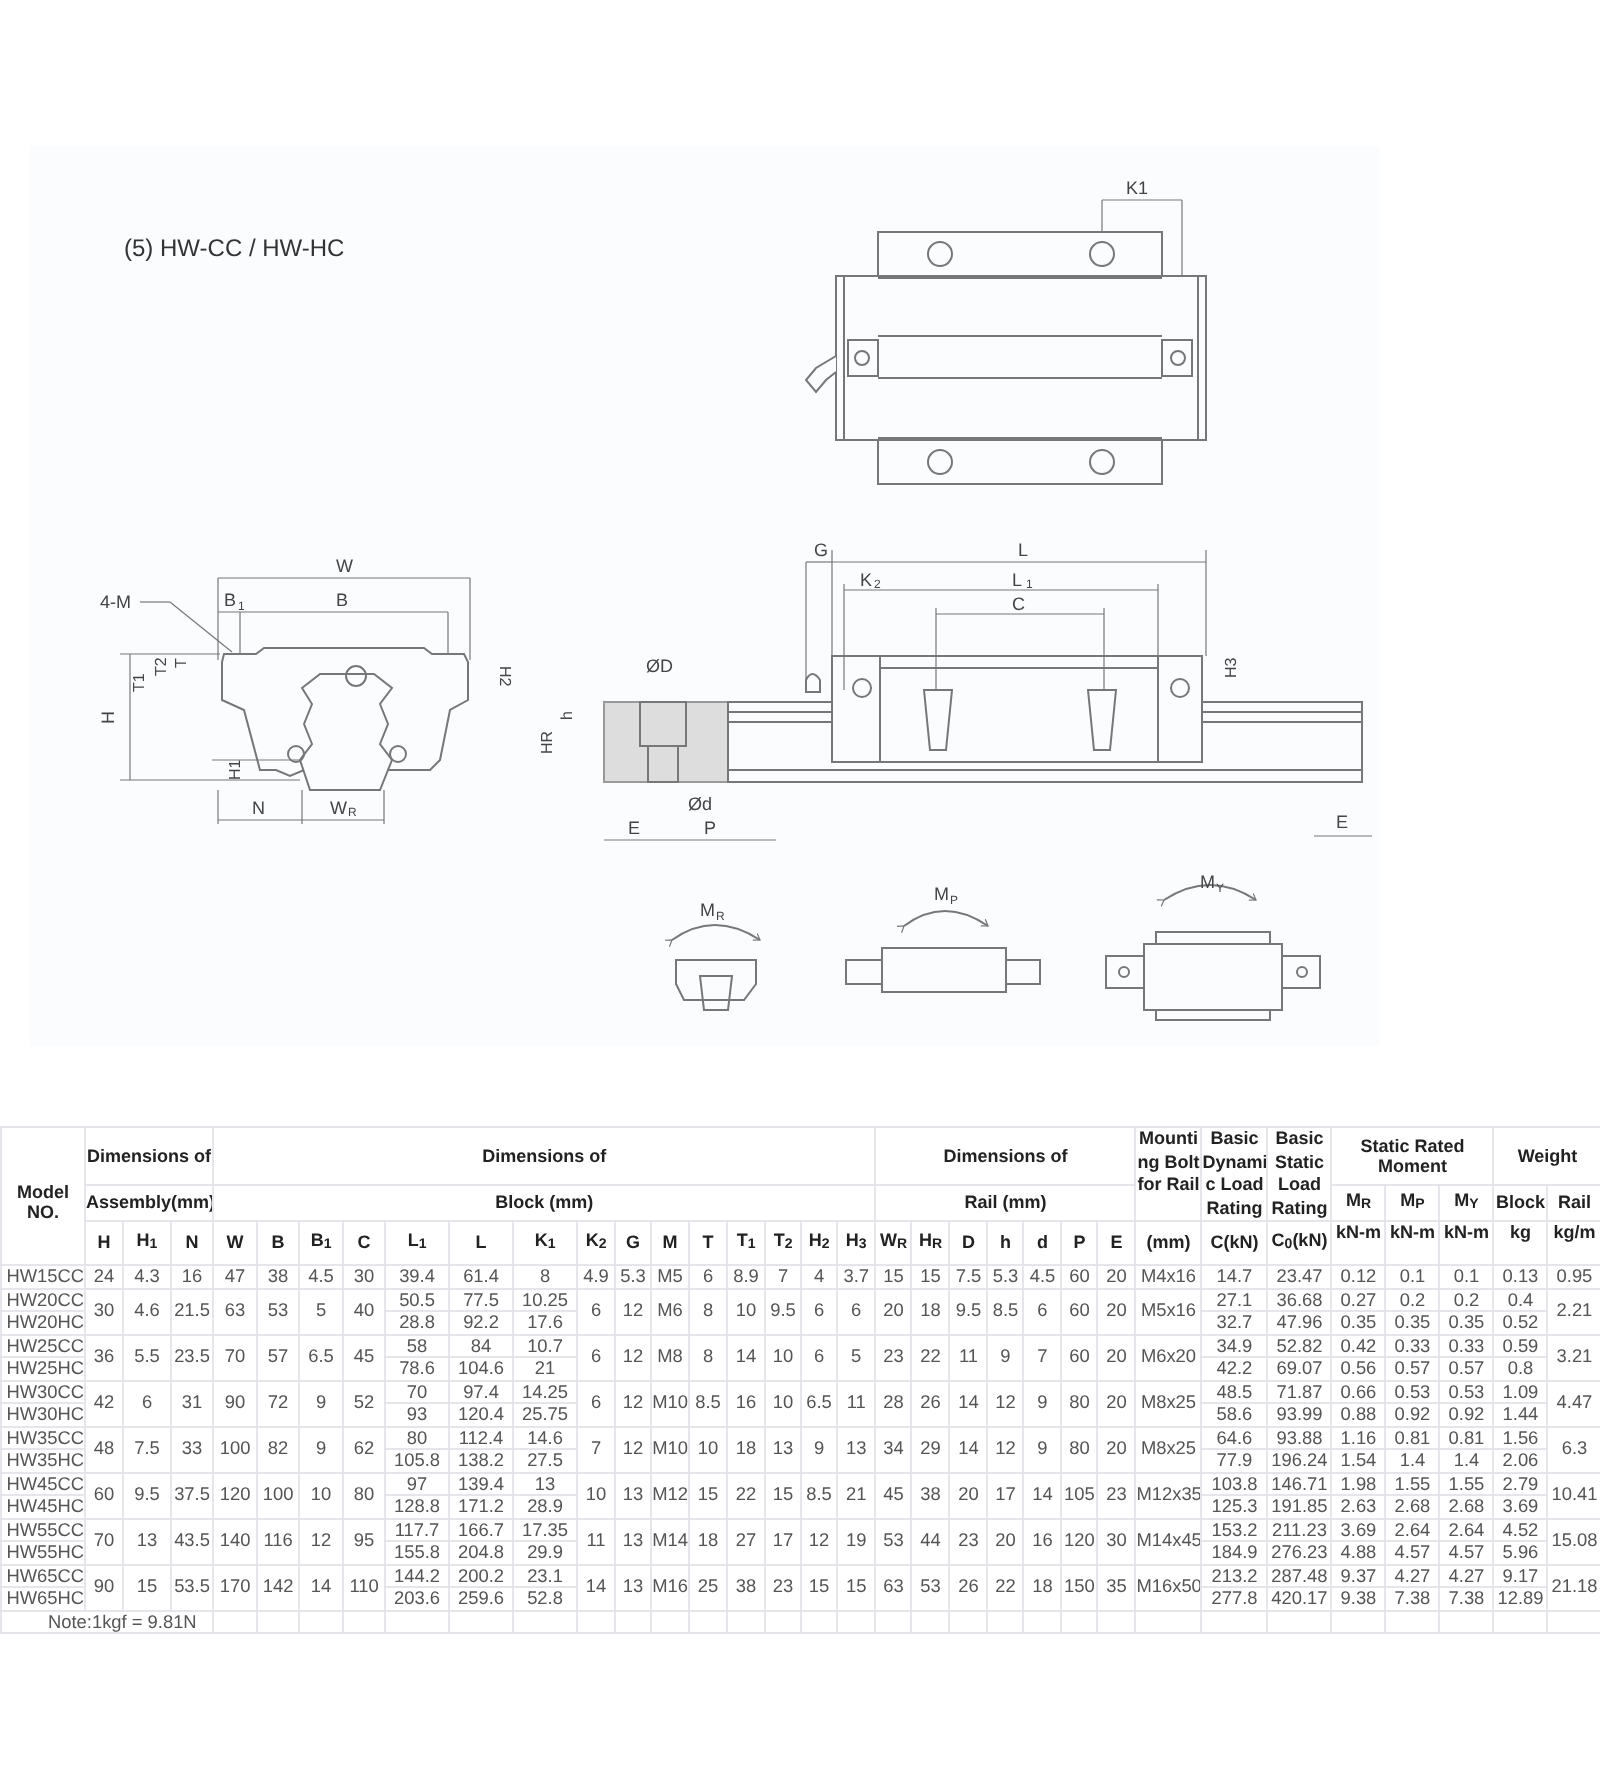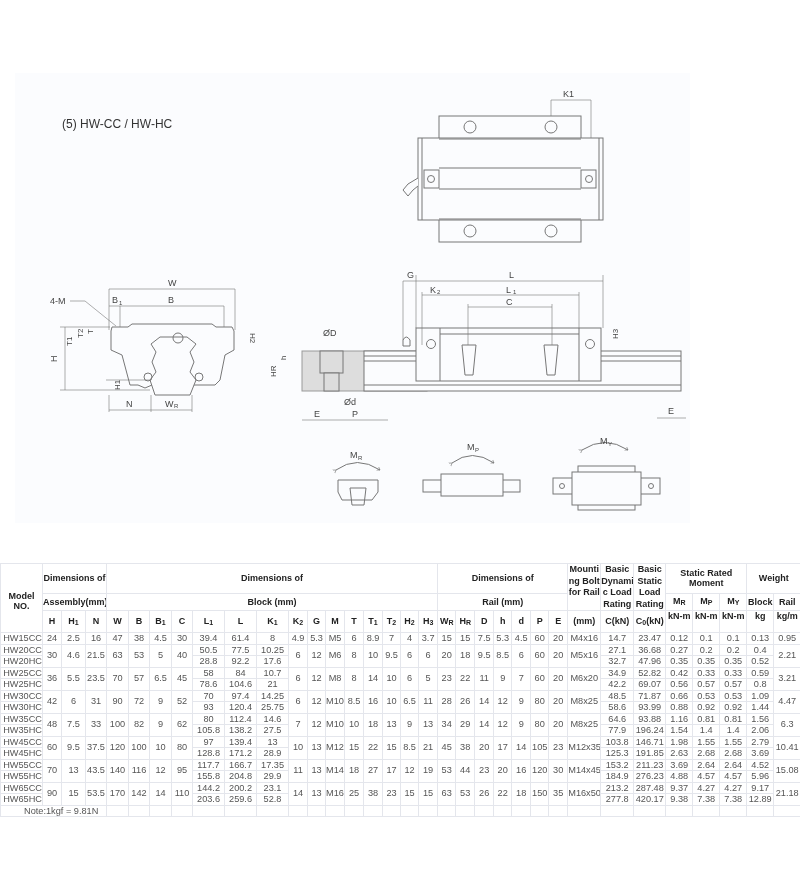--- a/index.html
+++ b/index.html
@@ -271,21 +271,21 @@
         <th style="vertical-align:top">kN-m</th>
         <th style="vertical-align:top">kN-m</th>
         <th style="vertical-align:top">kg</th>
         <th style="vertical-align:top">kg/m</th>
       </tr>
     </thead>
   <tbody id="tbody">
       <tr>
         <td class="model">HW15CC</td>
         <td rowspan="1">24</td>
-        <td rowspan="1">2.5</td>
+        <td rowspan="1">4.3</td>
         <td rowspan="1">16</td>
         <td rowspan="1">47</td>
         <td rowspan="1">38</td>
         <td rowspan="1">4.5</td>
         <td rowspan="1">30</td>
         <td>39.4</td>
         <td>61.4</td>
         <td>8</td>
         <td rowspan="1">4.9</td>
         <td rowspan="1">5.3</td>

